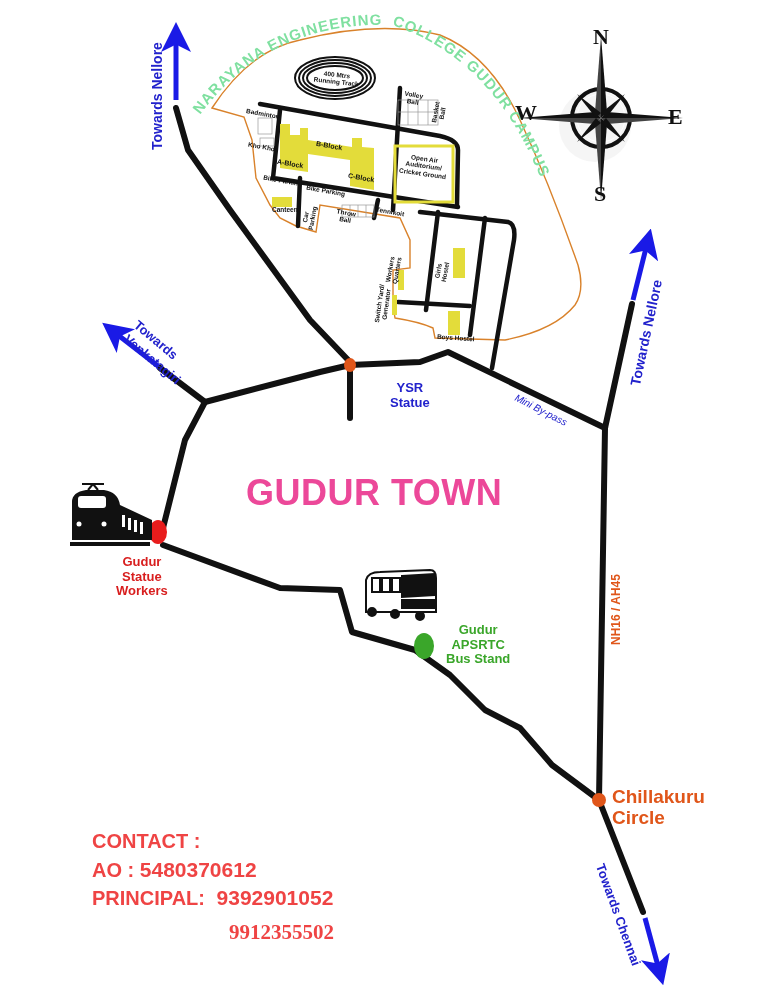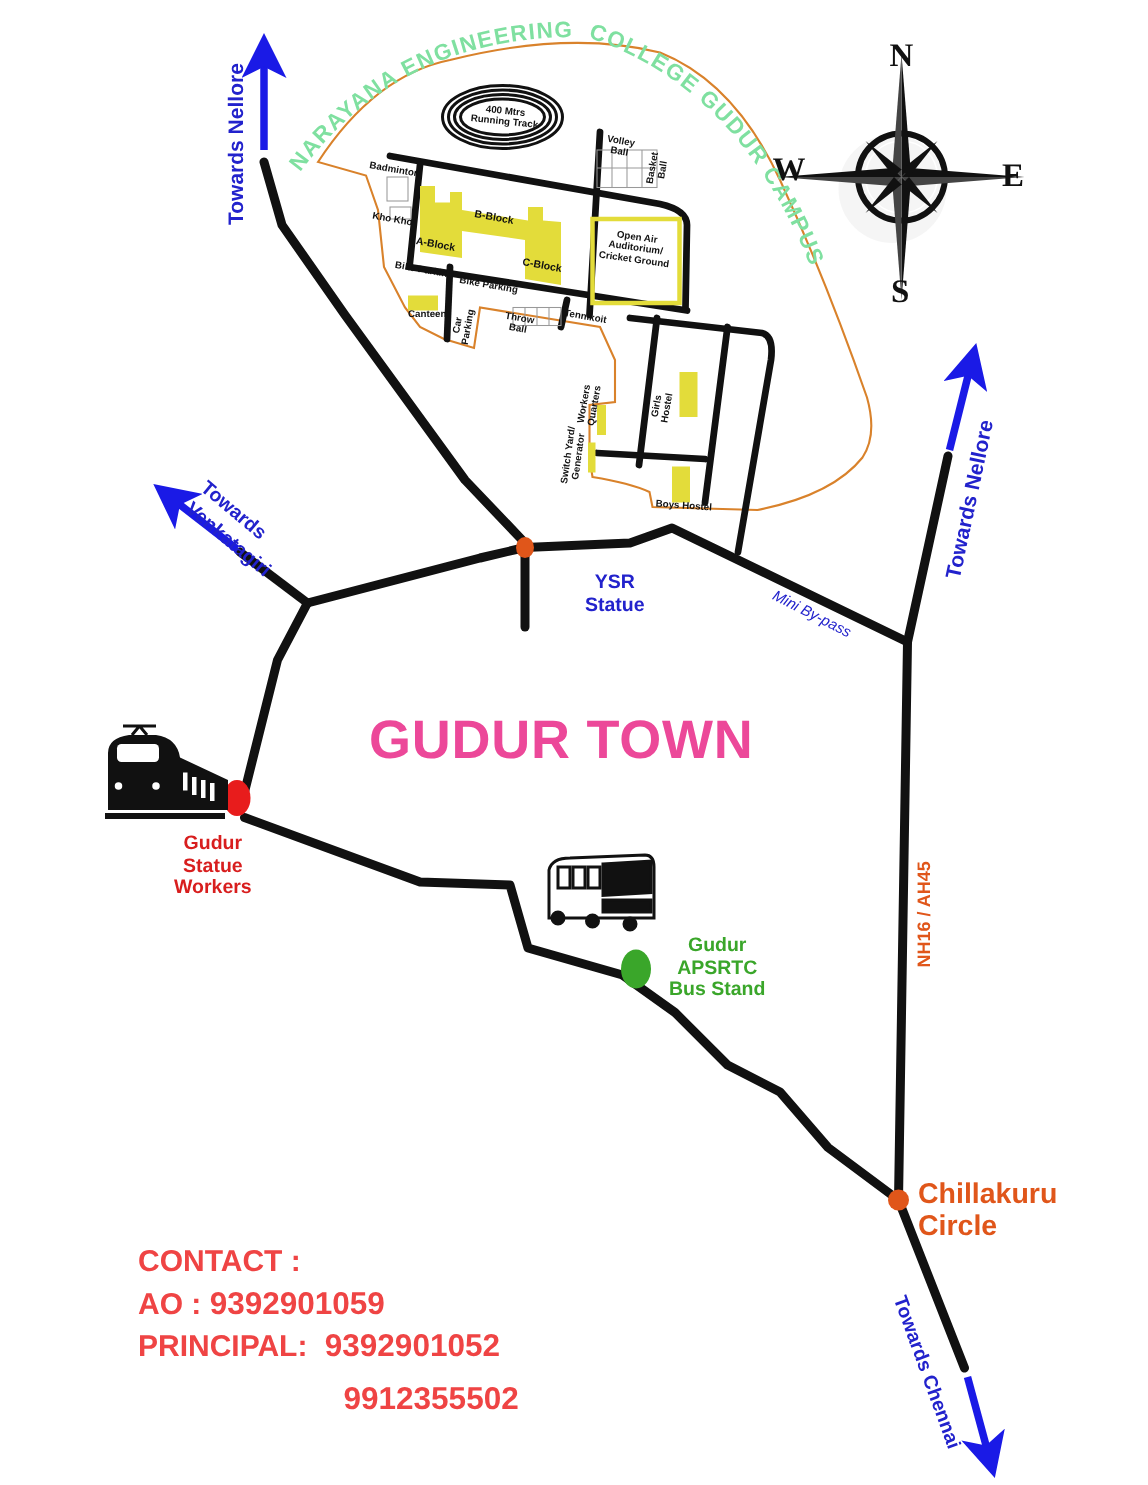--- a/index.html
+++ b/index.html
@@ -233,22 +233,22 @@
 <div class="lbl tiny center" style="left:433px;top:280px;transform:rotate(-80deg);transform-origin:left top;">
   <div>Girls</div>
   <div>Hostel</div>
 </div>
 <div class="lbl tiny" style="left:437px;top:334px;transform:rotate(4deg);">Boys Hostel</div>
 
 <div class="contact">
   <div class="contact-row">CONTACT :</div>
   <div class="contact-row">
     <span>AO :</span>
-    <span class="num">9392901059</span>
+    <span class="num">5480370612</span>
   </div>
   <div class="contact-row">
     <span>PRINCIPAL:</span>
     <span class="num" style="margin-left:6px;text-align:right;">9392901052</span>
   </div>
-  <div class="contact-row" style="padding-left:137px;margin-top:6px;">
+  <div class="contact-row" style="padding-left:137px;margin-top:6px;font-family:Liberation Serif, serif;">
     <span class="num">9912355502</span>
   </div>
 </div>
 
 </body></html>

